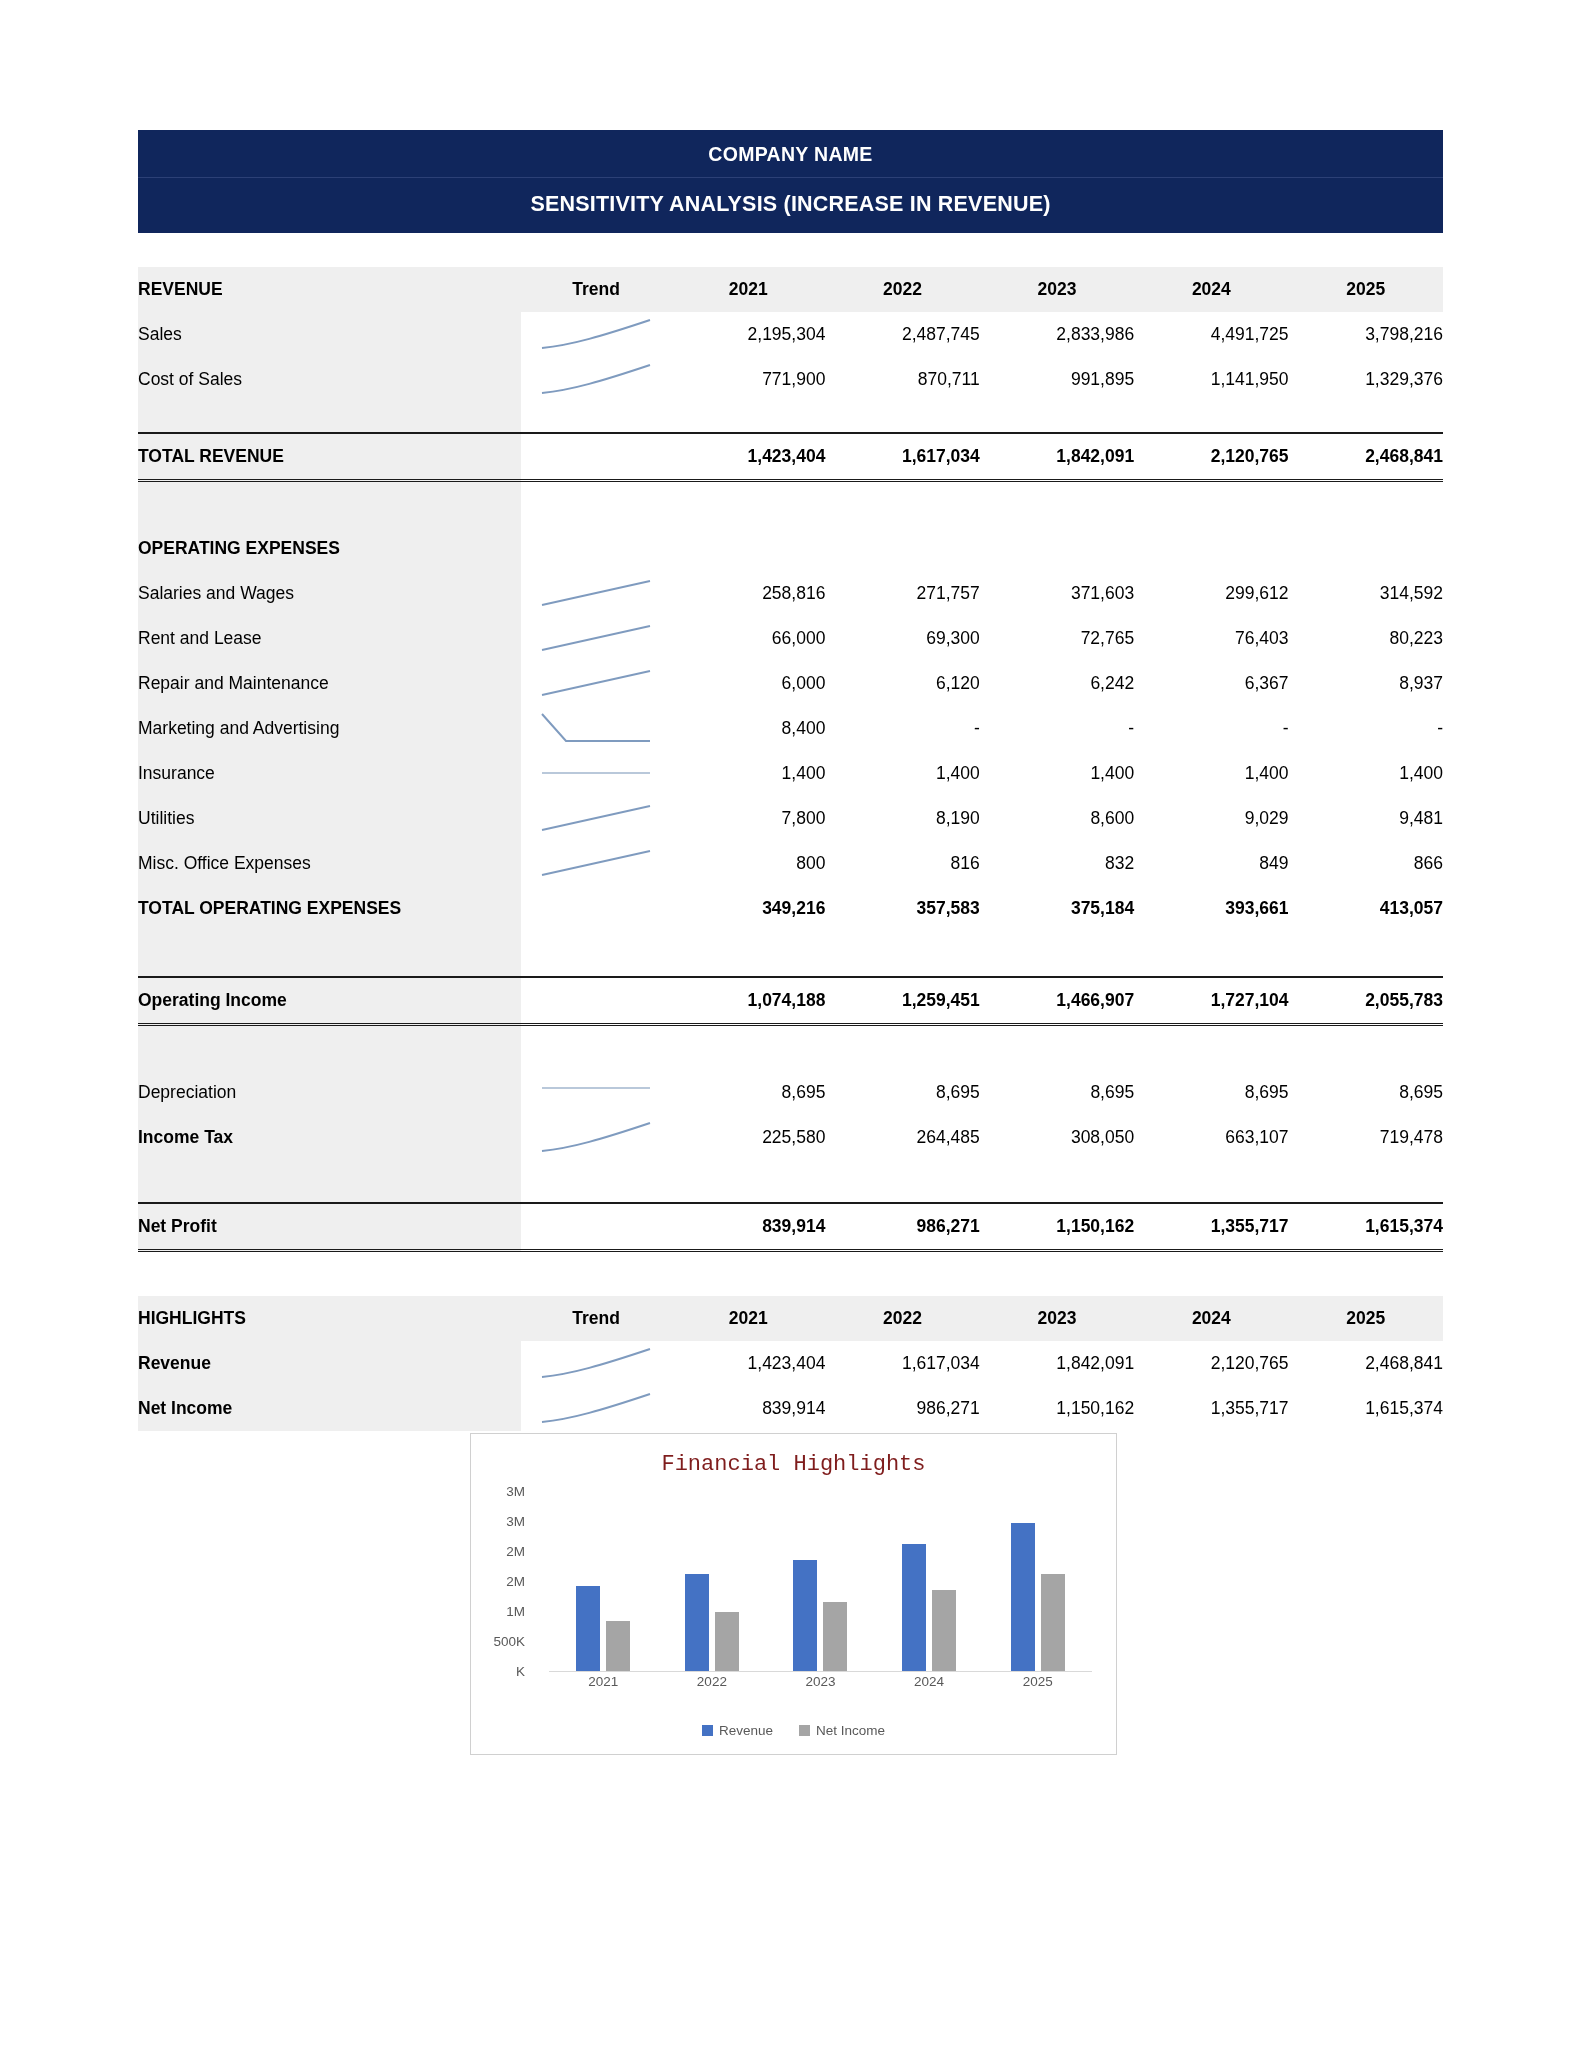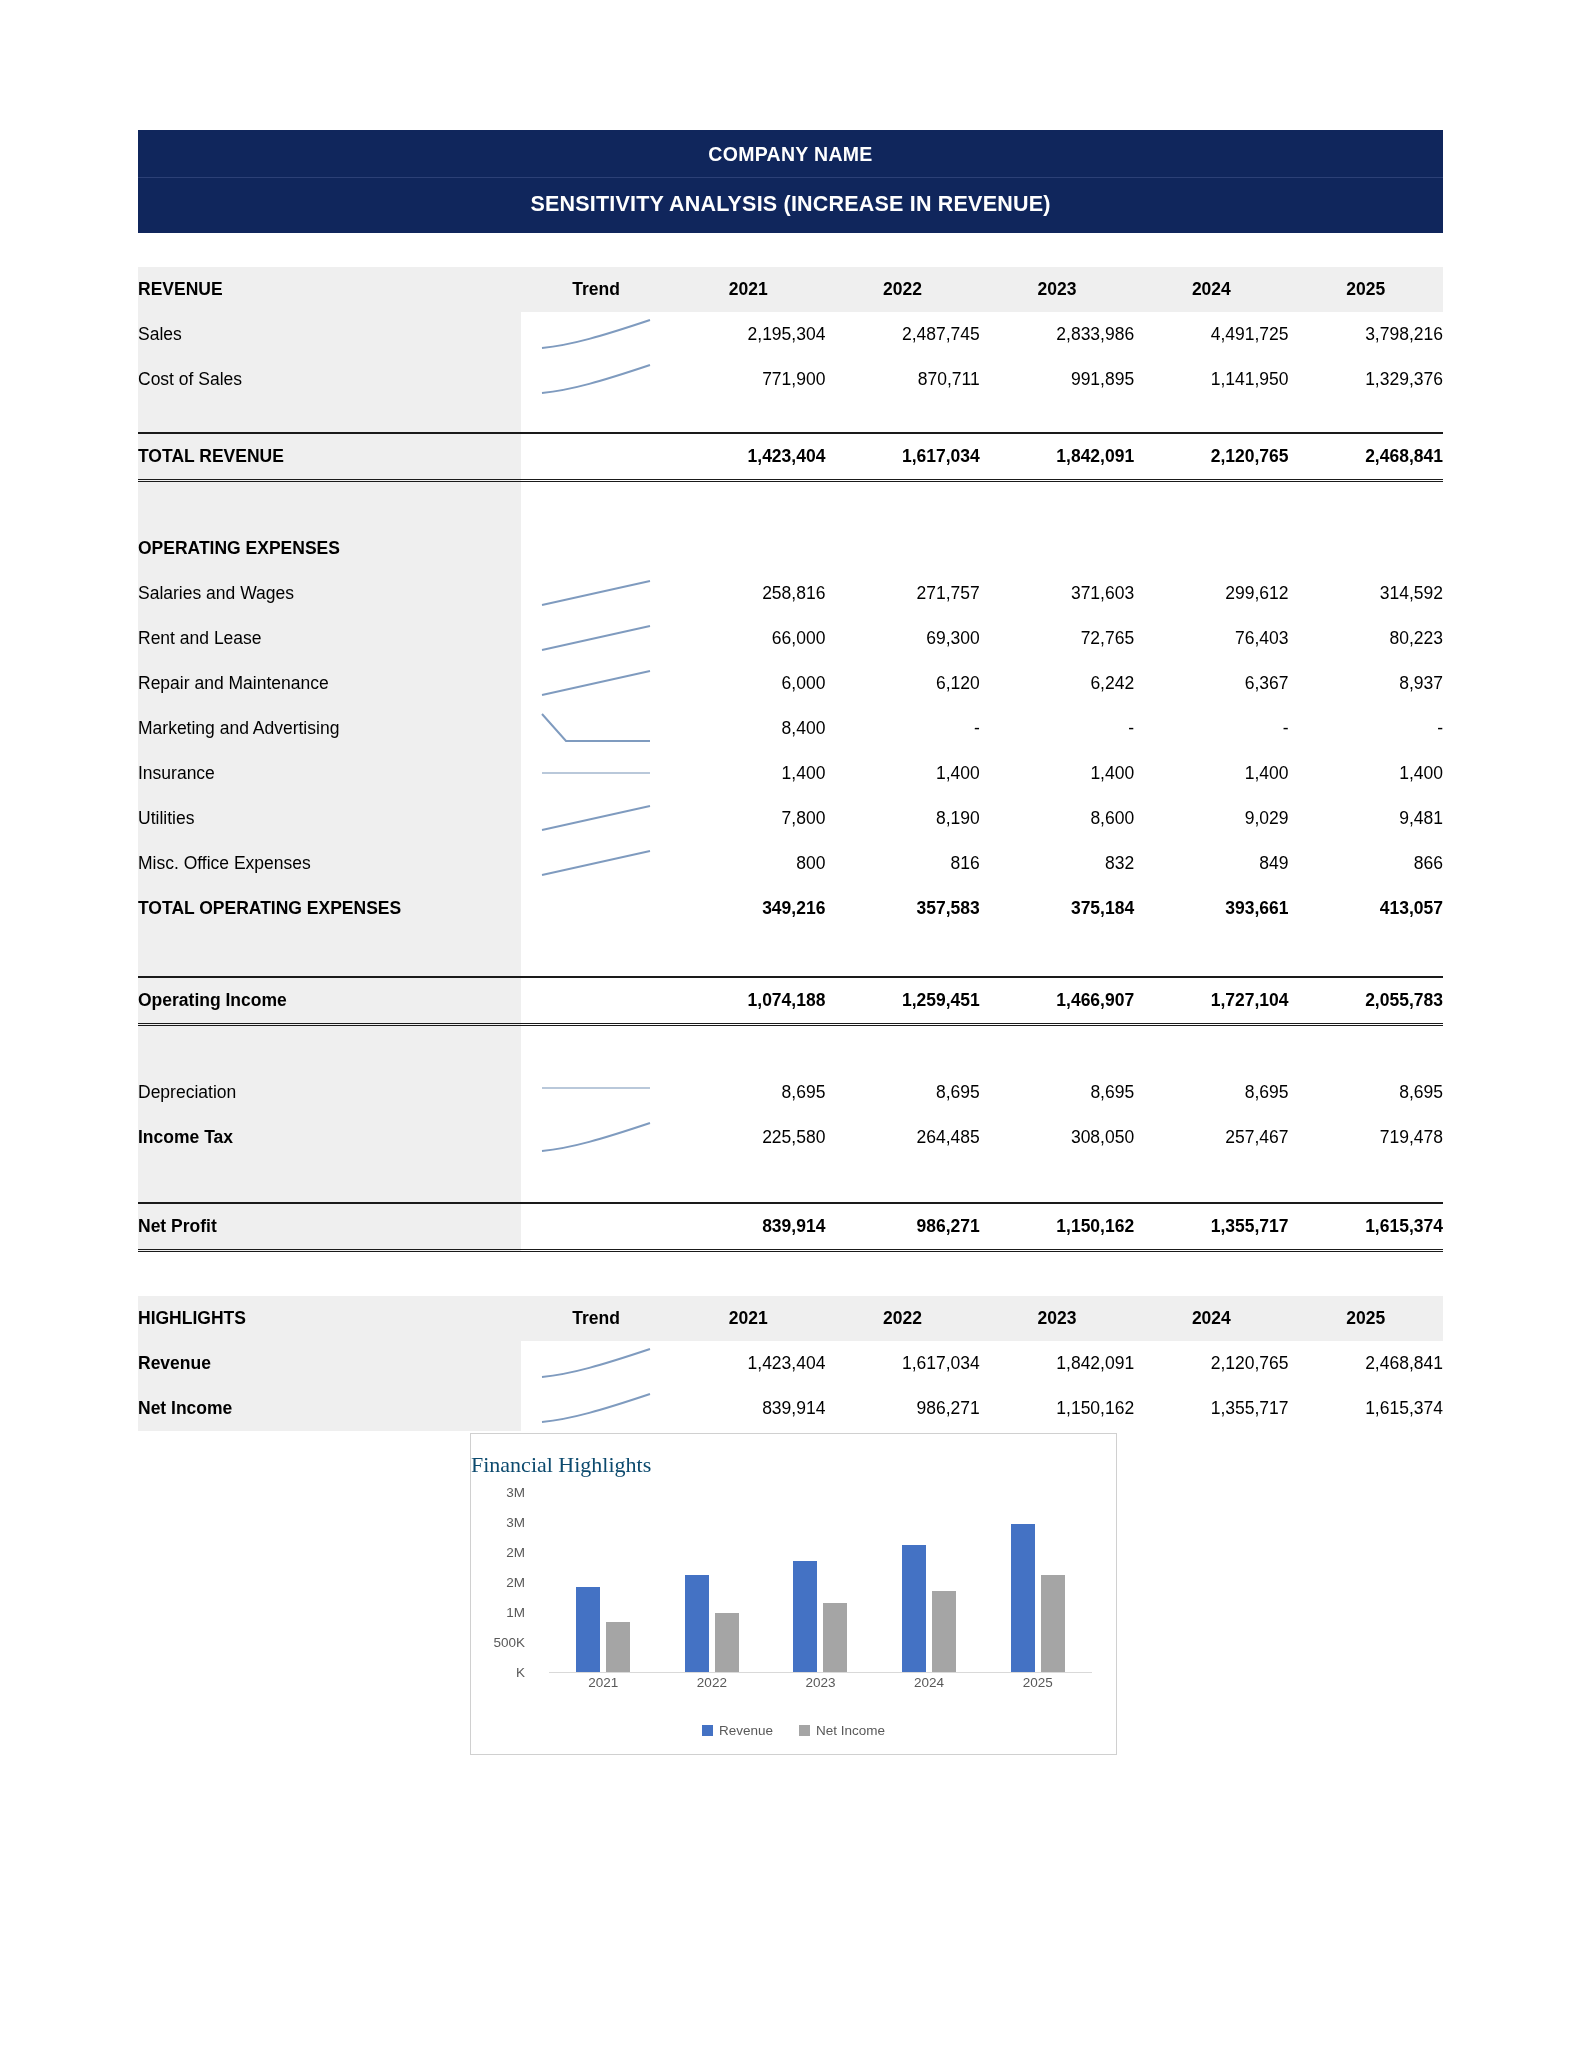--- a/index.html
+++ b/index.html
@@ -106,24 +106,25 @@
     position: absolute;
     left: 470px;
     top: 1433px;
     width: 647px;
     height: 322px;
     border: 1px solid #d0d0d0;
     background: #ffffff;
     box-sizing: border-box;
   }
   .chart-title {
+    text-align: center;
     font-size: 22px;
-    color: #0c4a6e;
+    color: #7f1d1d;
     padding-top: 18px;
-    font-family: Liberation Serif, serif;
+    font-family: Liberation Mono, monospace;
   }
   .plot {
     position: relative;
     margin: 14px 16px 0 0;
     height: 196px;
   }
   .ylabels {
     position: absolute;
     left: 10px;
     top: 0;
@@ -427,21 +428,21 @@
       <tr>
         <td class="shade lbl bold">Income Tax</td>
         <td class="trend-cell">
           <svg width="120" height="42" viewBox="0 0 120 42">
               <path d="M6 34 C 36 31, 66 22, 114 6" stroke="#7f9bbf" stroke-width="2" fill="none"></path>
             </svg>
         </td>
         <td class="num">225,580</td>
         <td class="num">264,485</td>
         <td class="num">308,050</td>
-        <td class="num">257,467</td>
+        <td class="num">663,107</td>
         <td class="num">719,478</td>
       </tr>
 
       <tr>
         <td class="shade" style="height:42px"></td>
         <td style="height:42px" colspan="6"></td>
       </tr>
 
       <tr>
         <td class="shade lbl lbl-indent2 bold top-thick bot-double">Net Profit</td>

